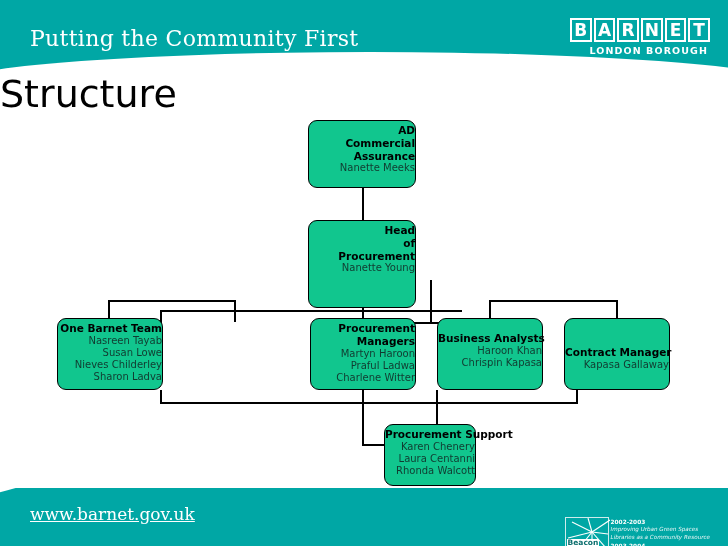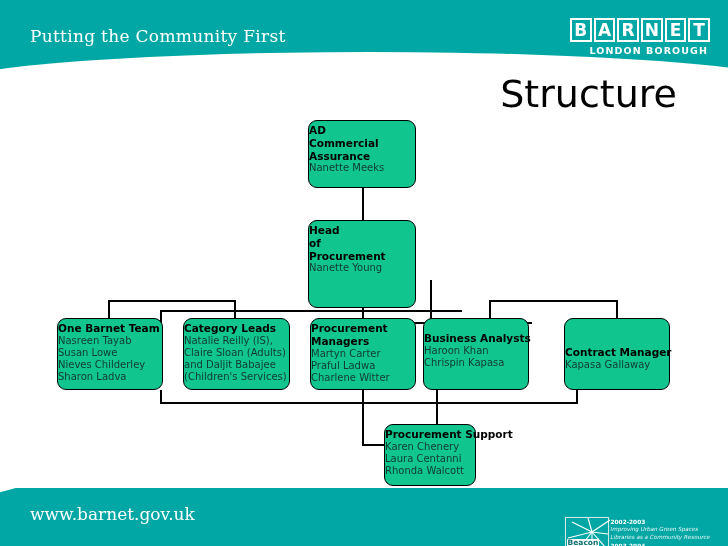--- a/index.html
+++ b/index.html
@@ -22,21 +22,21 @@
   .header-curve{
     position:absolute;
     left:-60px;top:52px;
     width:860px;height:200px;
     background:#ffffff;
     border-radius:100% 100% 0 0 / 70px 70px 0 0;
   }
   .header-title{
     position:absolute;left:30px;top:26px;
     color:#ffffff;
-    font-size:17px;
+    font-size:22px;
     font-family:"DejaVu Serif","Liberation Serif",serif;
     letter-spacing:.3px;
     white-space:nowrap;
   }
   .logo{
     position:absolute;right:18px;top:18px;
     width:140px;
   }
   .logo-row{display:flex;gap:2px;justify-content:flex-end;}
   .logo-letter{
@@ -50,36 +50,36 @@
   }
   .logo-sub{
     text-align:right;color:#ffffff;
     font-size:9.5px;font-weight:bold;letter-spacing:1.1px;
     margin-top:3px;padding-right:2px;
   }
 
   
   .page-title{
     position:absolute;left:0;top:72px;width:677px;
-    text-align:right;
+    text-align:left;
     font-size:38px;color:#000000;
     font-family:"DejaVu Sans","Liberation Sans",sans-serif;
     font-weight:normal;
   }
 
   
   .chart{position:absolute;left:0;top:0;width:728px;height:546px;}
 
   .node{
     position:absolute;
     background:#11c68e;
     border:1.6px solid #000000;
     border-radius:9px;
     box-sizing:border-box;
-    text-align:left;
+    text-align:right;
     color:#0b2b22;
     line-height:1.22;
     padding-top:3px;
     z-index:3;
   }
   .node .t{font-weight:bold;font-size:10.5px;color:#000000;display:block;white-space:nowrap;}
   .node .n{font-size:10px;color:#123a30;display:block;white-space:nowrap;}
 
   .conn{position:absolute;background:#000000;z-index:1;}
   .vline{width:2px;}
@@ -95,20 +95,21 @@
     left:-330px;top:-300px;
     width:700px;height:345px;
     background:#ffffff;
     border-radius:0 0 100% 0 / 0 0 100% 0;
   }
   .footer-url{
     position:absolute;left:30px;top:16px;
     color:#ffffff;font-size:17px;
     font-family:"DejaVu Serif","Liberation Serif",serif;
     white-space:nowrap;
+    text-decoration:underline;
   }
   .beacon{
     position:absolute;right:18px;top:28px;
     display:flex;align-items:center;gap:2px;
   }
   .beacon-mark{
     position:relative;width:44px;height:40px;
     border:1px solid #cfeceb;box-sizing:border-box;
   }
   .beacon-star{position:absolute;left:0;top:0;width:44px;height:40px;}
@@ -185,37 +186,30 @@
     </div>
 
     <div class="node" style="left:57px;top:318px;width:106px;height:72px;">
       <span class="t">One Barnet Team</span>
       <span class="n">Nasreen Tayab</span>
       <span class="n">Susan Lowe</span>
       <span class="n">Nieves Childerley</span>
       <span class="n">Sharon Ladva</span>
     </div>
 
-    <div class="node" style="left:183px;top:318px;width:107px;height:72px;">
-      <span class="t">Category Leads</span>
-      <span class="n">Natalie Reilly (IS),</span>
-      <span class="n">Claire Sloan (Adults)</span>
-      <span class="n">and Daljit Babajee</span>
-      <span class="n">(Children's Services)</span>
-    </div>
 
     <div class="node" style="left:310px;top:318px;width:106px;height:72px;">
       <span class="t">Procurement</span>
       <span class="t">Managers</span>
-      <span class="n">Martyn Carter</span>
+      <span class="n">Martyn Haroon</span>
       <span class="n">Praful Ladwa</span>
       <span class="n">Charlene Witter</span>
     </div>
 
-    <div class="node" style="left:423px;top:318px;width:106px;height:72px;padding-top:13px;">
+    <div class="node" style="left:437px;top:318px;width:106px;height:72px;padding-top:13px;">
       <span class="t">Business Analysts</span>
       <span class="n">Haroon Khan</span>
       <span class="n">Chrispin Kapasa</span>
     </div>
 
     <div class="node" style="left:564px;top:318px;width:106px;height:72px;padding-top:27px;">
       <span class="t">Contract Manager</span>
       <span class="n">Kapasa Gallaway</span>
     </div>
 

